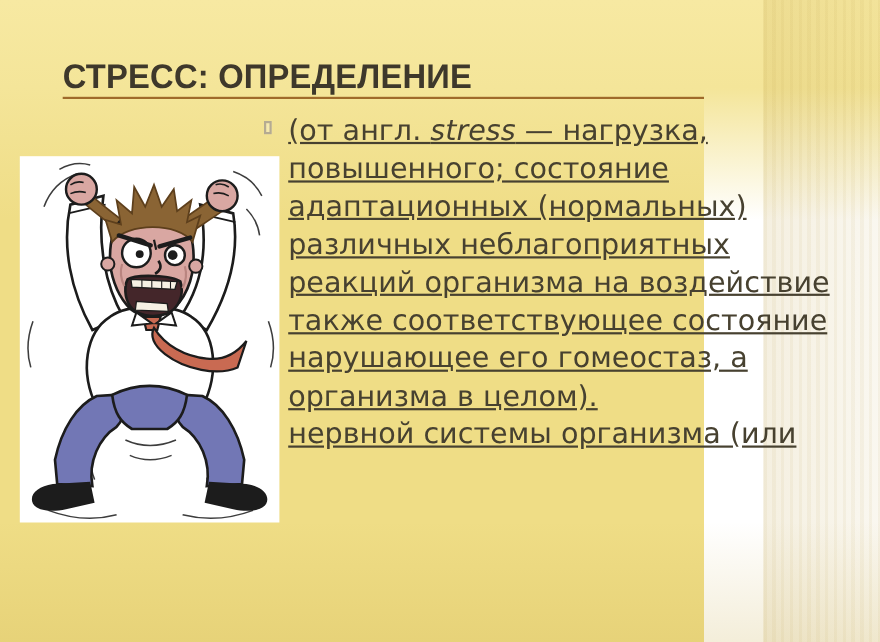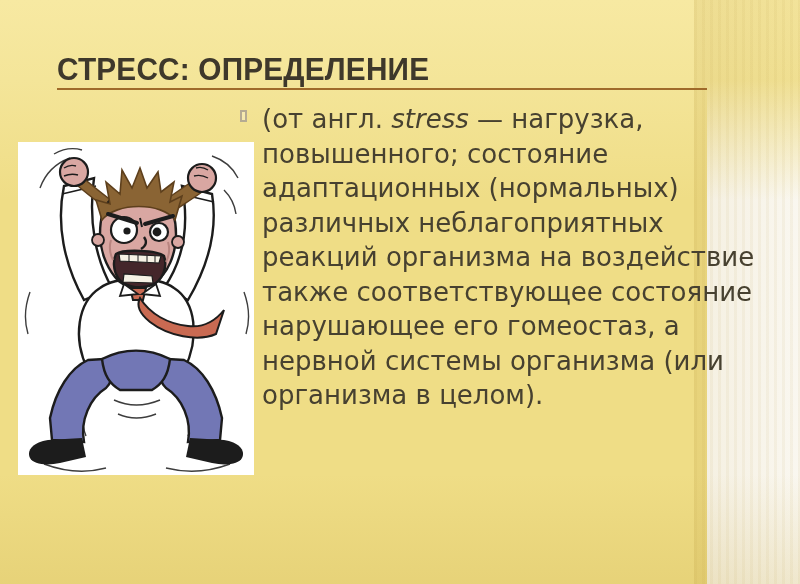--- a/index.html
+++ b/index.html
@@ -18,21 +18,21 @@
     --pants:#7277b5;
     --shirt:#ffffff;
     --outline:#1c1c1c;
     --mouth:#44262a;
     --teeth:#f6f1e4;
   }
   *{margin:0;padding:0;box-sizing:border-box;}
   html,body{width:800px;height:584px;}
   body{font-family:"DejaVu Sans",sans-serif;overflow:hidden;}
   .slide{
-    position:relative;width:707px;height:584px;
+    position:relative;width:640px;height:584px;
     background:var(--bg);
   }
   .bg-top{
     position:absolute;left:0;top:0;width:800px;height:200px;
     background:linear-gradient(180deg,var(--bg-light) 0%, #f4e599 40%, rgba(244,229,153,0) 100%);
   }
   .bg-right{
     position:absolute;left:694px;top:0;width:106px;height:584px;
     background:
       repeating-linear-gradient(90deg, rgba(176,144,56,0.07) 0 3px, rgba(0,0,0,0) 3px 8px),
@@ -53,21 +53,21 @@
   .title-rule{
     position:absolute;left:57px;top:88px;right:0;height:2px;
     background:var(--title-rule);
   }
   .bullet{
     position:absolute;left:240px;top:110px;width:7px;height:12px;
     border:2px solid var(--bullet);background:rgba(255,255,255,0.25);
   }
   .bodytext{
     position:absolute;left:262px;top:102px;width:508px;
-    font-size:26px;line-height:34.5px;color:var(--body-text);
+    font-size:26px;line-height:34.5px;color:var(--body-text);text-decoration:underline;
   }
   .bodytext .ln{white-space:nowrap;}
   .bodytext .it{font-style:italic;}
   .art-panel{
     position:absolute;left:18px;top:142px;width:236px;height:333px;
     background:var(--panel);
   }
   .art-panel svg{display:block;width:236px;height:333px;}
 </style>
 </head>
@@ -84,22 +84,22 @@
   <div class="bullet"></div>
 
   <div class="bodytext">
     <div class="ln"><span>(от англ. </span><span class="it">stress</span><span> — нагрузка,</span></div>
     <div class="ln">повышенного; состояние</div>
     <div class="ln">адаптационных (нормальных)</div>
     <div class="ln">различных неблагоприятных</div>
     <div class="ln">реакций организма на воздействие</div>
     <div class="ln">также соответствующее состояние</div>
     <div class="ln">нарушающее его гомеостаз, а</div>
+    <div class="ln">организма в целом).</div>
     <div class="ln">нервной системы организма (или</div>
-    <div class="ln">организма в целом).</div>
   </div>
 
   <div class="art-panel">
     <svg viewBox="0 0 236 333" xmlns="http://www.w3.org/2000/svg">
 
       <g fill="none" stroke="var(--outline)" stroke-width="1.4" opacity="0.85">
         <path d="M22,46 Q30,24 52,16"></path>
         <path d="M36,12 Q50,4 64,8"></path>
         <path d="M194,14 Q212,20 220,36"></path>
         <path d="M206,48 Q216,58 218,72"></path>

